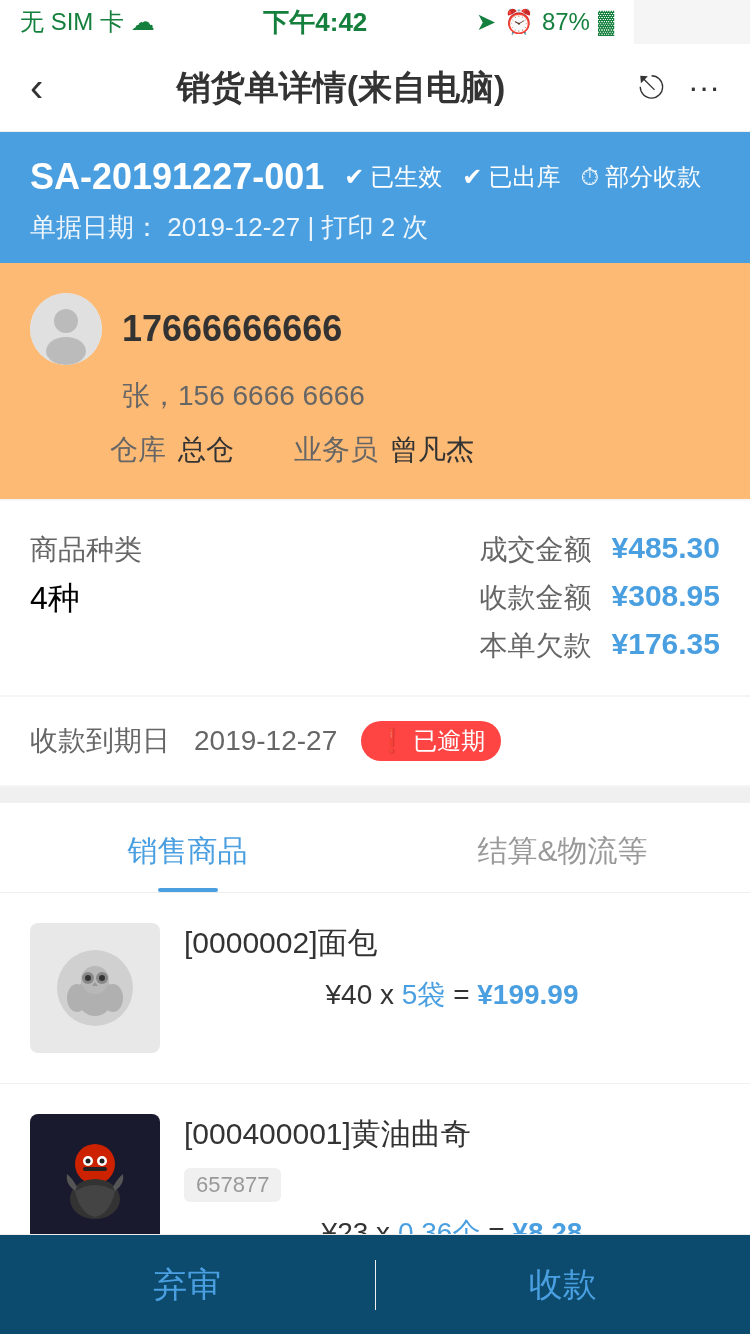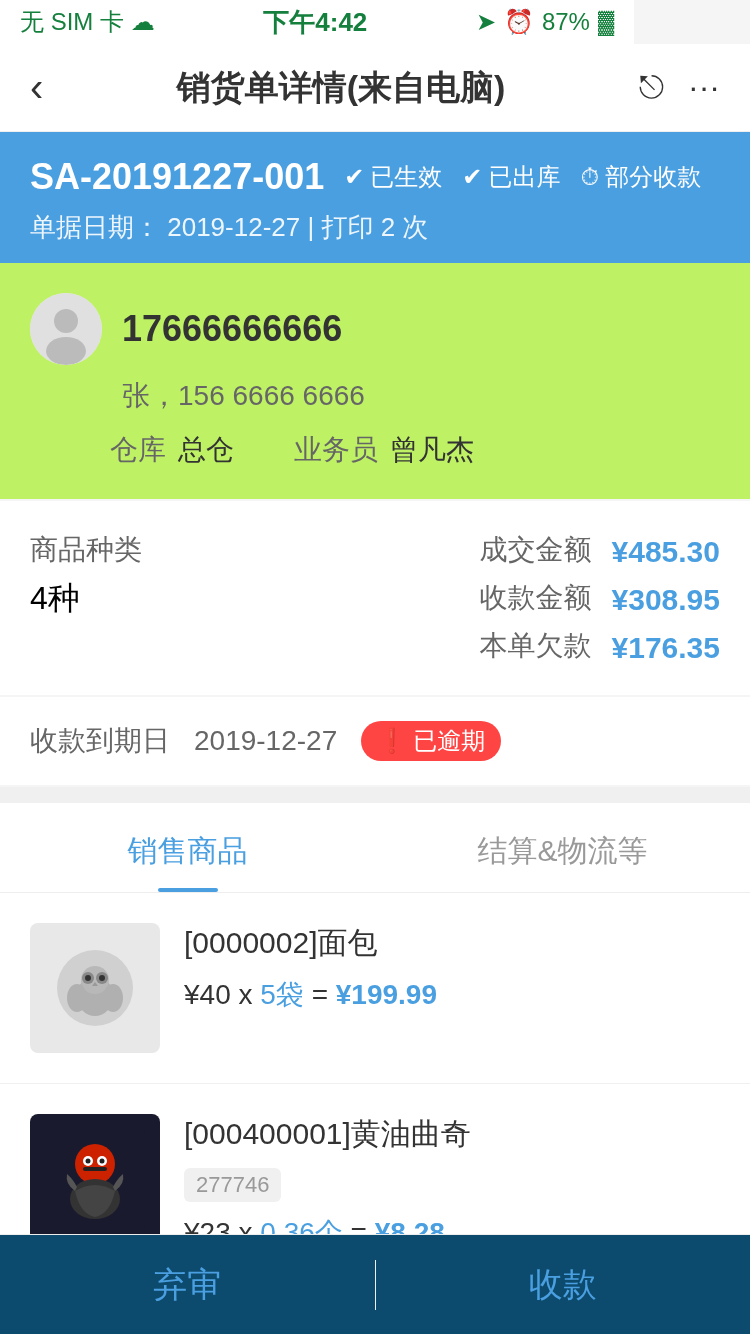--- a/index.html
+++ b/index.html
@@ -77,21 +77,21 @@
       font-size: 24px;
       color: #fff;
     }
     .header-row2 {
       font-size: 26px;
       color: rgba(255,255,255,0.9);
     }
 
     
     .customer-section {
-      background: #bef264;
+      background: #fdba74;
       padding: 30px;
       margin-bottom: 2px;
     }
     .customer-row1 {
       display: flex;
       align-items: center;
       gap: 20px;
       margin-bottom: 12px;
     }
     .avatar {
@@ -137,21 +137,21 @@
       background: #fff;
       padding: 30px;
       margin-bottom: 2px;
       display: flex;
       align-items: flex-start;
       justify-content: space-between;
     }
     .amount-left { font-size: 28px; color: #666; }
     .amount-count { font-size: 32px; color: #000000; font-weight: 500; }
     .amount-right { display: flex; flex-direction: column; gap: 10px; align-items: flex-end; }
-    .amount-row { display: flex; align-items: flex-end; gap: 20px; font-size: 28px; }
+    .amount-row { display: flex; align-items: flex-start; gap: 20px; font-size: 28px; }
     .amount-label { color: #666; }
     .amount-value { color: #4a9fe0; font-size: 30px; font-weight: 600; }
 
     
     .due-section {
       background: #fff;
       padding: 24px 30px;
       margin-bottom: 2px;
       display: flex;
       align-items: center;
@@ -220,21 +220,21 @@
     .product-name { font-size: 30px; color: #333; margin-bottom: 12px; font-weight: 500; }
     .product-tag {
       display: inline-block;
       background: #f0f0f0;
       color: #999;
       border-radius: 6px;
       padding: 4px 12px;
       font-size: 22px;
       margin-bottom: 12px;
     }
-    .product-price { font-size: 28px; color: #333; }
+    .product-price { font-size: 28px; color: #333; text-align: center; }
     .price-qty { color: #4a9fe0; }
     .price-total { color: #4a9fe0; font-weight: 600; }
 
     
     .bottom-bar {
       position: fixed;
       bottom: 0;
       left: 0;
       width: 750px;
       height: 100px;
@@ -445,21 +445,21 @@
         <rect x="38" y="38" width="24" height="4" rx="2" fill="#222"></rect>
 
         <path d="M30 62 Q50 50 70 62 Q65 85 50 88 Q35 85 30 62Z" fill="#444"></path>
 
         <path d="M30 62 Q20 55 22 45 Q28 50 32 58Z" fill="#555"></path>
         <path d="M70 62 Q80 55 78 45 Q72 50 68 58Z" fill="#555"></path>
       </svg>
     </div>
     <div class="product-info">
       <div class="product-name">[000400001]黄油曲奇</div>
-      <div class="product-tag">277746</div>
+      <div class="product-tag">657877</div>
       <div class="product-price">
         <span>¥23</span>
         <span> x </span>
         <span class="price-qty">0.36个</span>
         <span> = </span>
         <span class="price-total">¥8.28</span>
       </div>
     </div>
   </div>
 </div>

